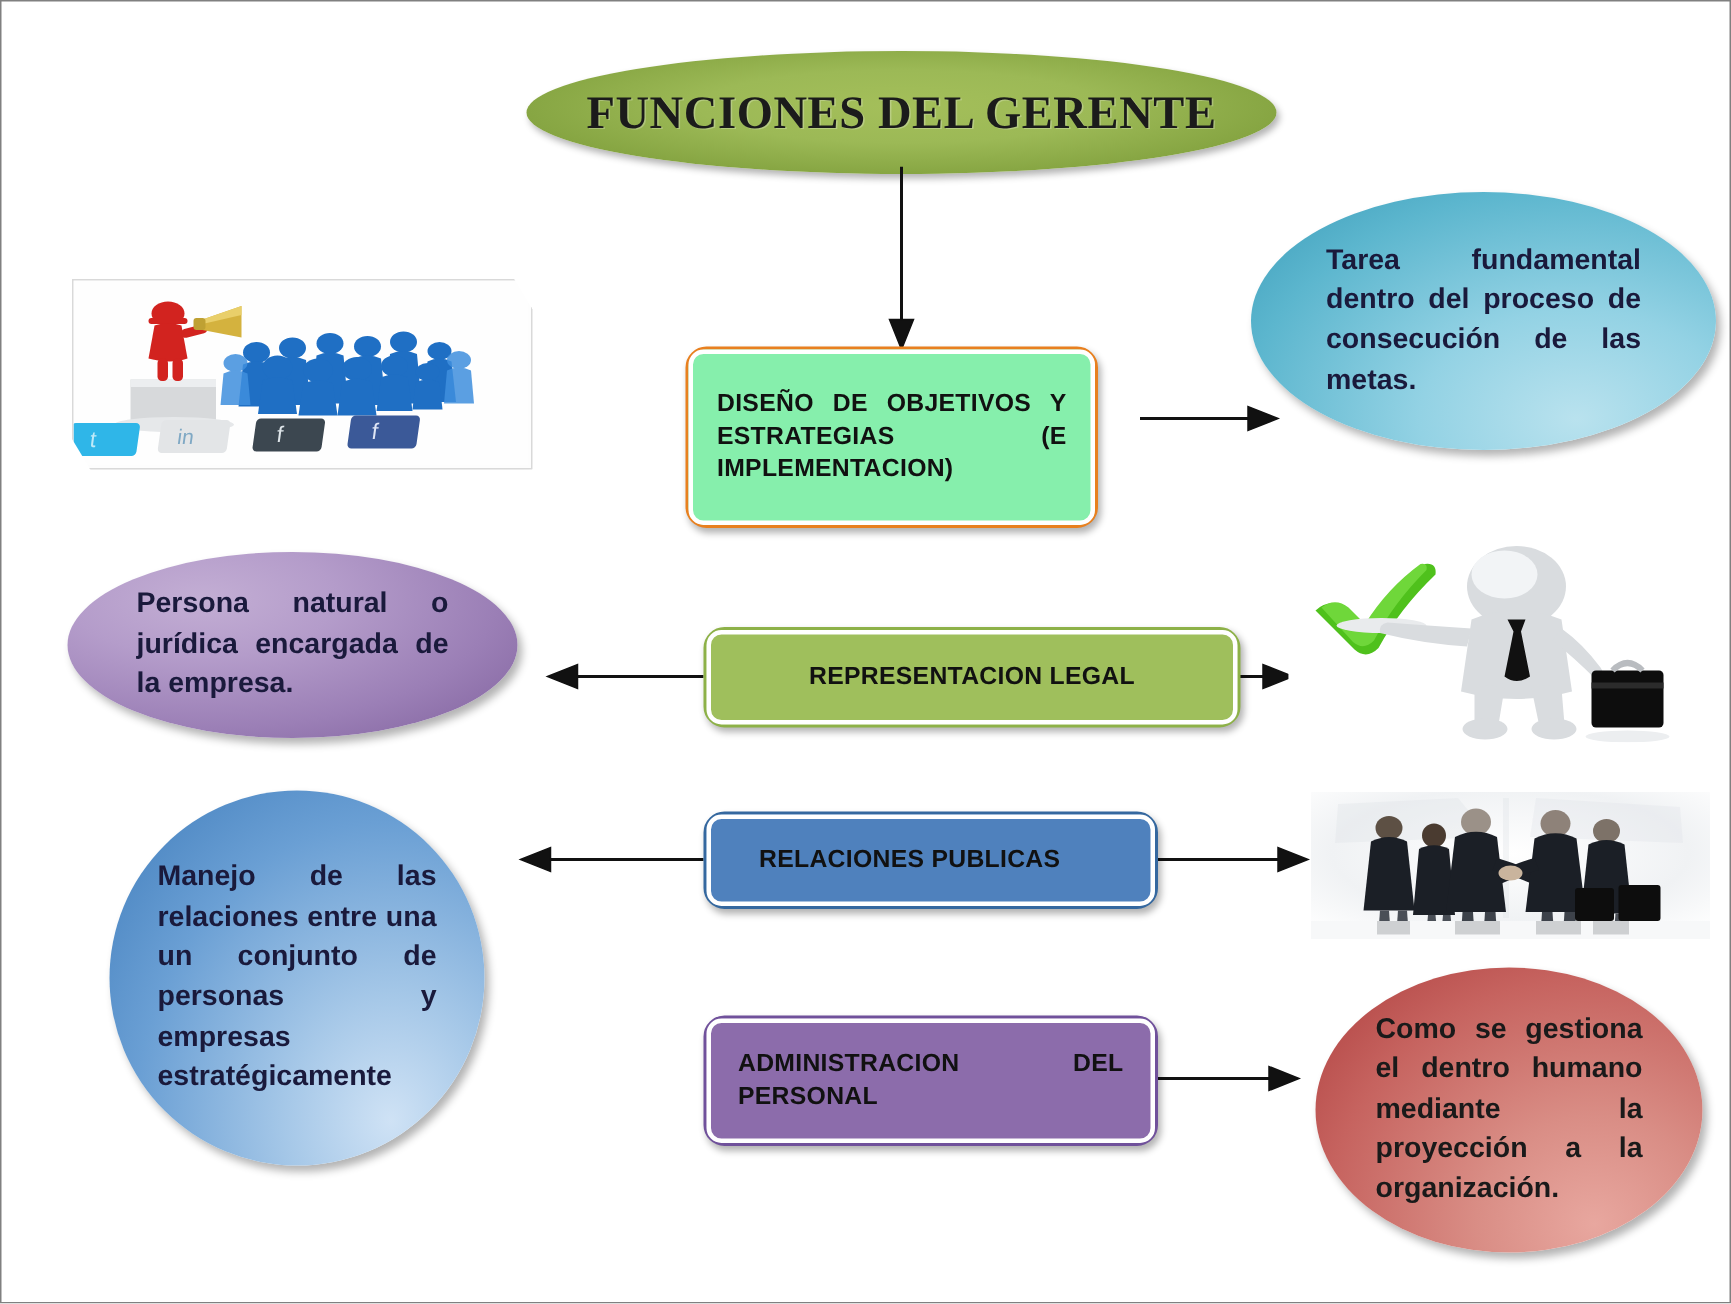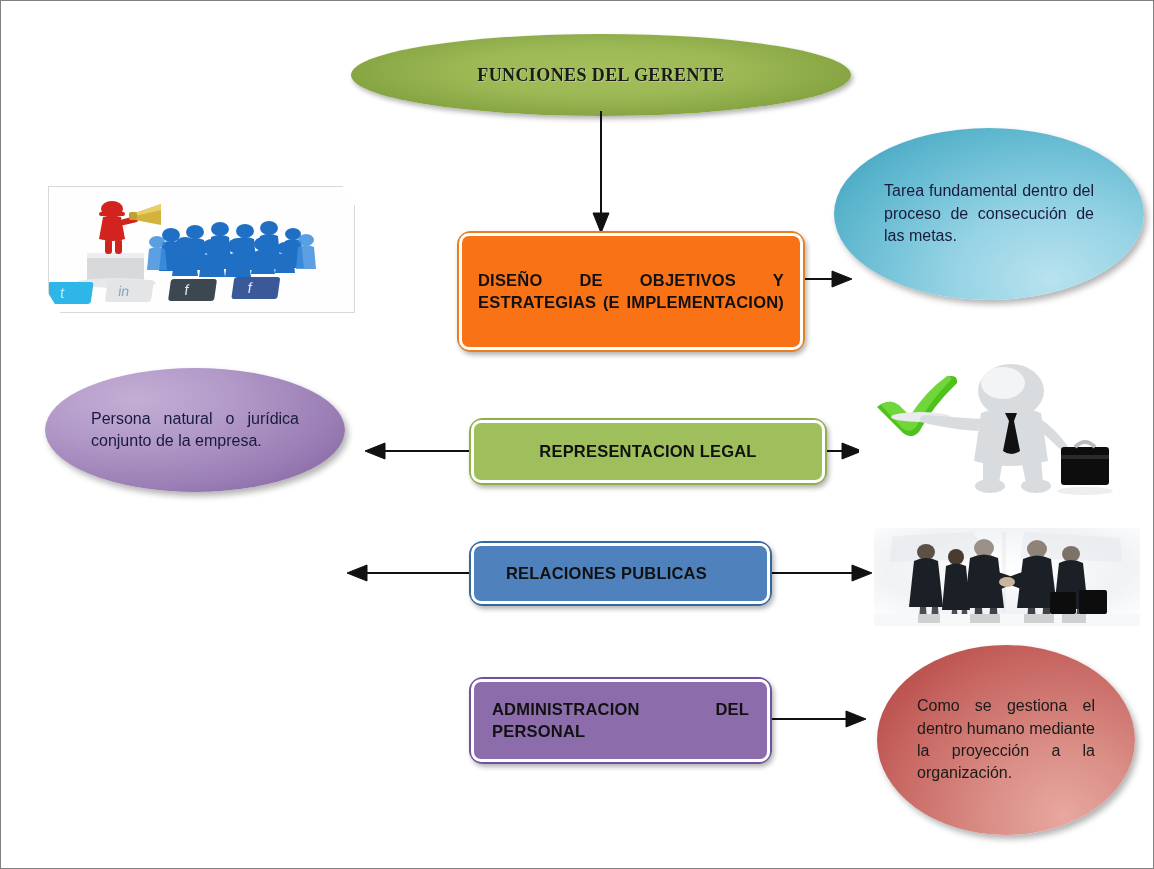--- a/index.html
+++ b/index.html
@@ -26,21 +26,21 @@
     width: 500px; height: 82px;
     border-radius: 50% / 50%;
     background: radial-gradient(ellipse at 50% 45%, #a4bf5a 0%, #9cb956 38%, #86a542 72%, #6e8c33 100%);
     box-shadow: 2px 3px 5px rgba(0,0,0,0.30);
     display: flex;
     align-items: center;
     justify-content: center;
   }
   .title-ellipse .txt {
     font-family: "Liberation Serif", serif;
-    font-size: 18px;
+    font-size: 31px;
     font-weight: bold;
     color: #1b1b1b;
     letter-spacing: 0.4px;
     text-shadow: 1px 1px 0 rgba(255,255,255,0.25);
     white-space: nowrap;
   }
 
   
   .proc-box {
     position: absolute;
@@ -65,22 +65,22 @@
     font-weight: bold;
     color: #111111;
     line-height: 1.30;
     width: 100%;
     letter-spacing: 0.2px;
   }
   .just { text-align: justify; text-align-last: justify; }
   .just-left { text-align: justify; }
 
   #box-objetivos {
-    left: 456px; top: 230px; width: 348px; height: 121px;
-    background: #f97316;
+    left: 456px; top: 230px; width: 275px; height: 121px;
+    background: #86efac;
     border: 2px solid #e8801f;
     align-items: center;
   }
   #box-objetivos .inner { padding: 0 16px; }
   #box-representacion {
     left: 468px; top: 417px; width: 358px; height: 67px;
     background: #9fbf5c;
     border: 2px solid #8db148;
   }
   #box-representacion .label { text-align: center; }
@@ -99,25 +99,26 @@
 
   
   .balloon {
     position: absolute;
     display: flex;
     align-items: center;
     justify-content: center;
     box-shadow: 3px 4px 6px rgba(0,0,0,0.30);
   }
   .balloon .txt {
-    font-size: 16px;
+    font-size: 19px;
     color: #1a1a3c;
     line-height: 1.40;
     text-align: justify;
     text-align-last: left;
+    font-weight: bold;
   }
 
   #bal-tarea {
     left: 833px; top: 127px; width: 310px; height: 172px;
     border-radius: 50%;
     background: radial-gradient(ellipse at 70% 88%, #b9e2ee 0%, #93d2e4 34%, #5cb6ce 72%, #3a9bb8 100%);
   }
   #bal-tarea .txt { width: 210px; }
 
   #bal-persona {
@@ -225,23 +226,26 @@
     <div class="inner">
       <span class="label">RELACIONES PUBLICAS</span>
     </div>
   </div>
 
   <div class="balloon" id="bal-tarea">
     <span class="txt">Tarea fundamental dentro del proceso de consecución de las metas.</span>
   </div>
 
   <div class="balloon" id="bal-persona">
-    <span class="txt">Persona natural o jurídica conjunto de la empresa.</span>
-  </div>
-
+    <span class="txt">Persona natural o jurídica encargada de la empresa.</span>
+  </div>
+
+  <div class="balloon" id="bal-manejo">
+    <span class="txt">Manejo de las relaciones entre una un conjunto de personas y empresas estratégicamente</span>
+  </div>
 
   <div class="balloon" id="bal-como">
     <span class="txt">Como se gestiona el dentro humano mediante la proyección a la organización.</span>
   </div>
 
   <div class="pic" id="pic-lider">
     <svg width="303" height="123" viewBox="0 0 303 123">
       <rect x="0" y="0" width="303" height="123" fill="#fefefe"></rect>
 
       <rect x="38" y="66" width="57" height="27" fill="#d7d9db"></rect>

